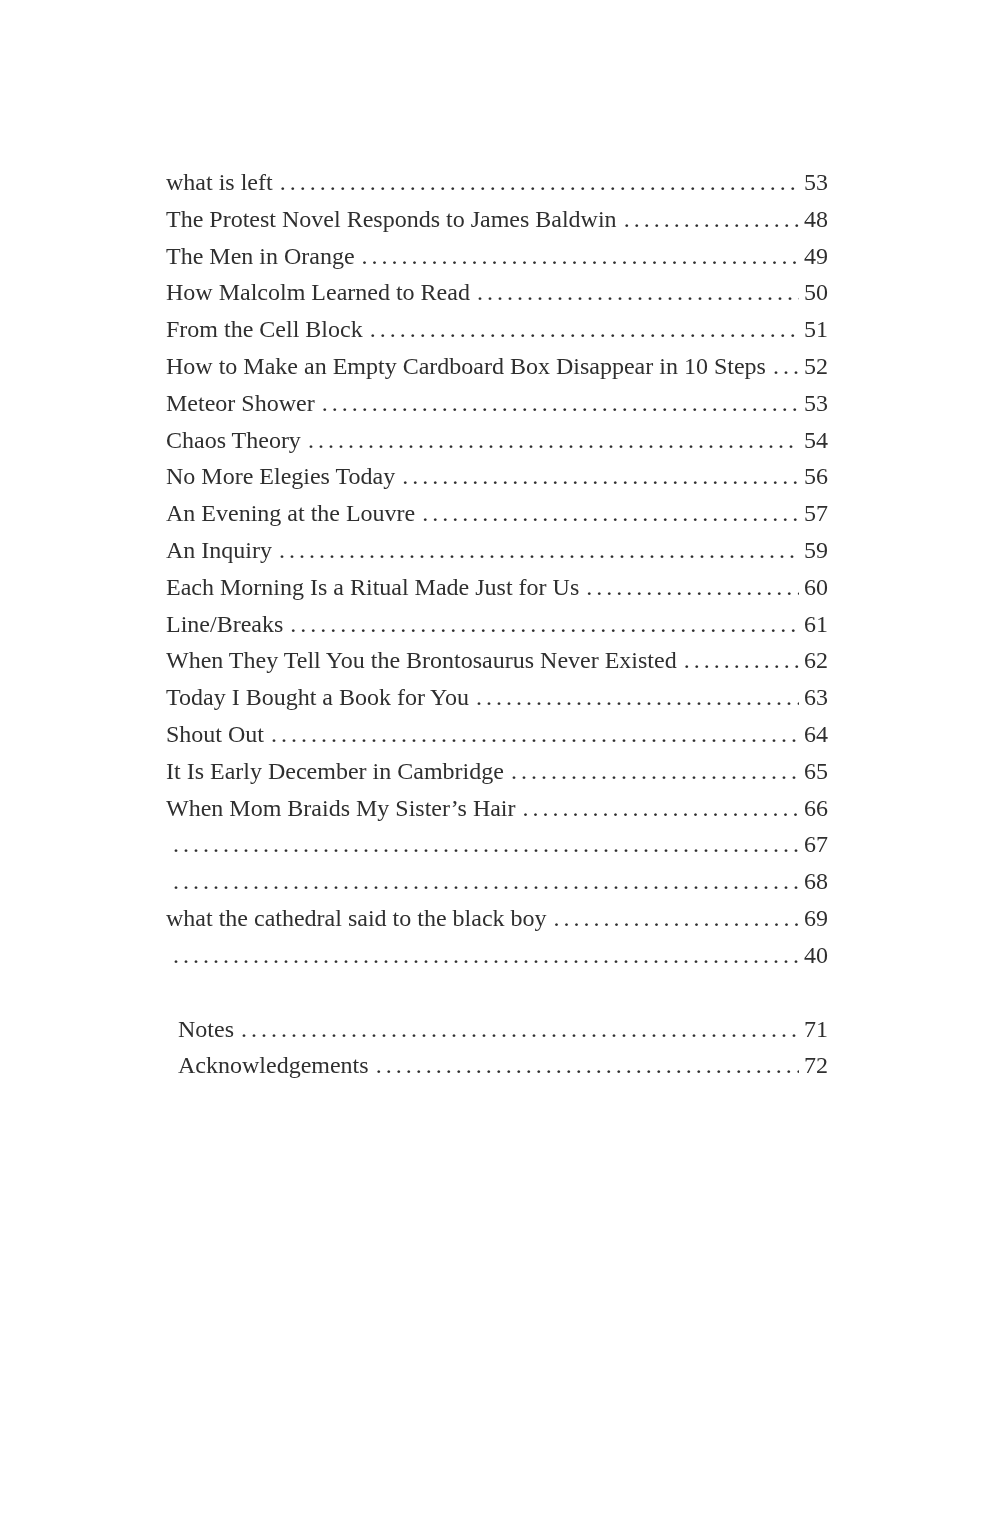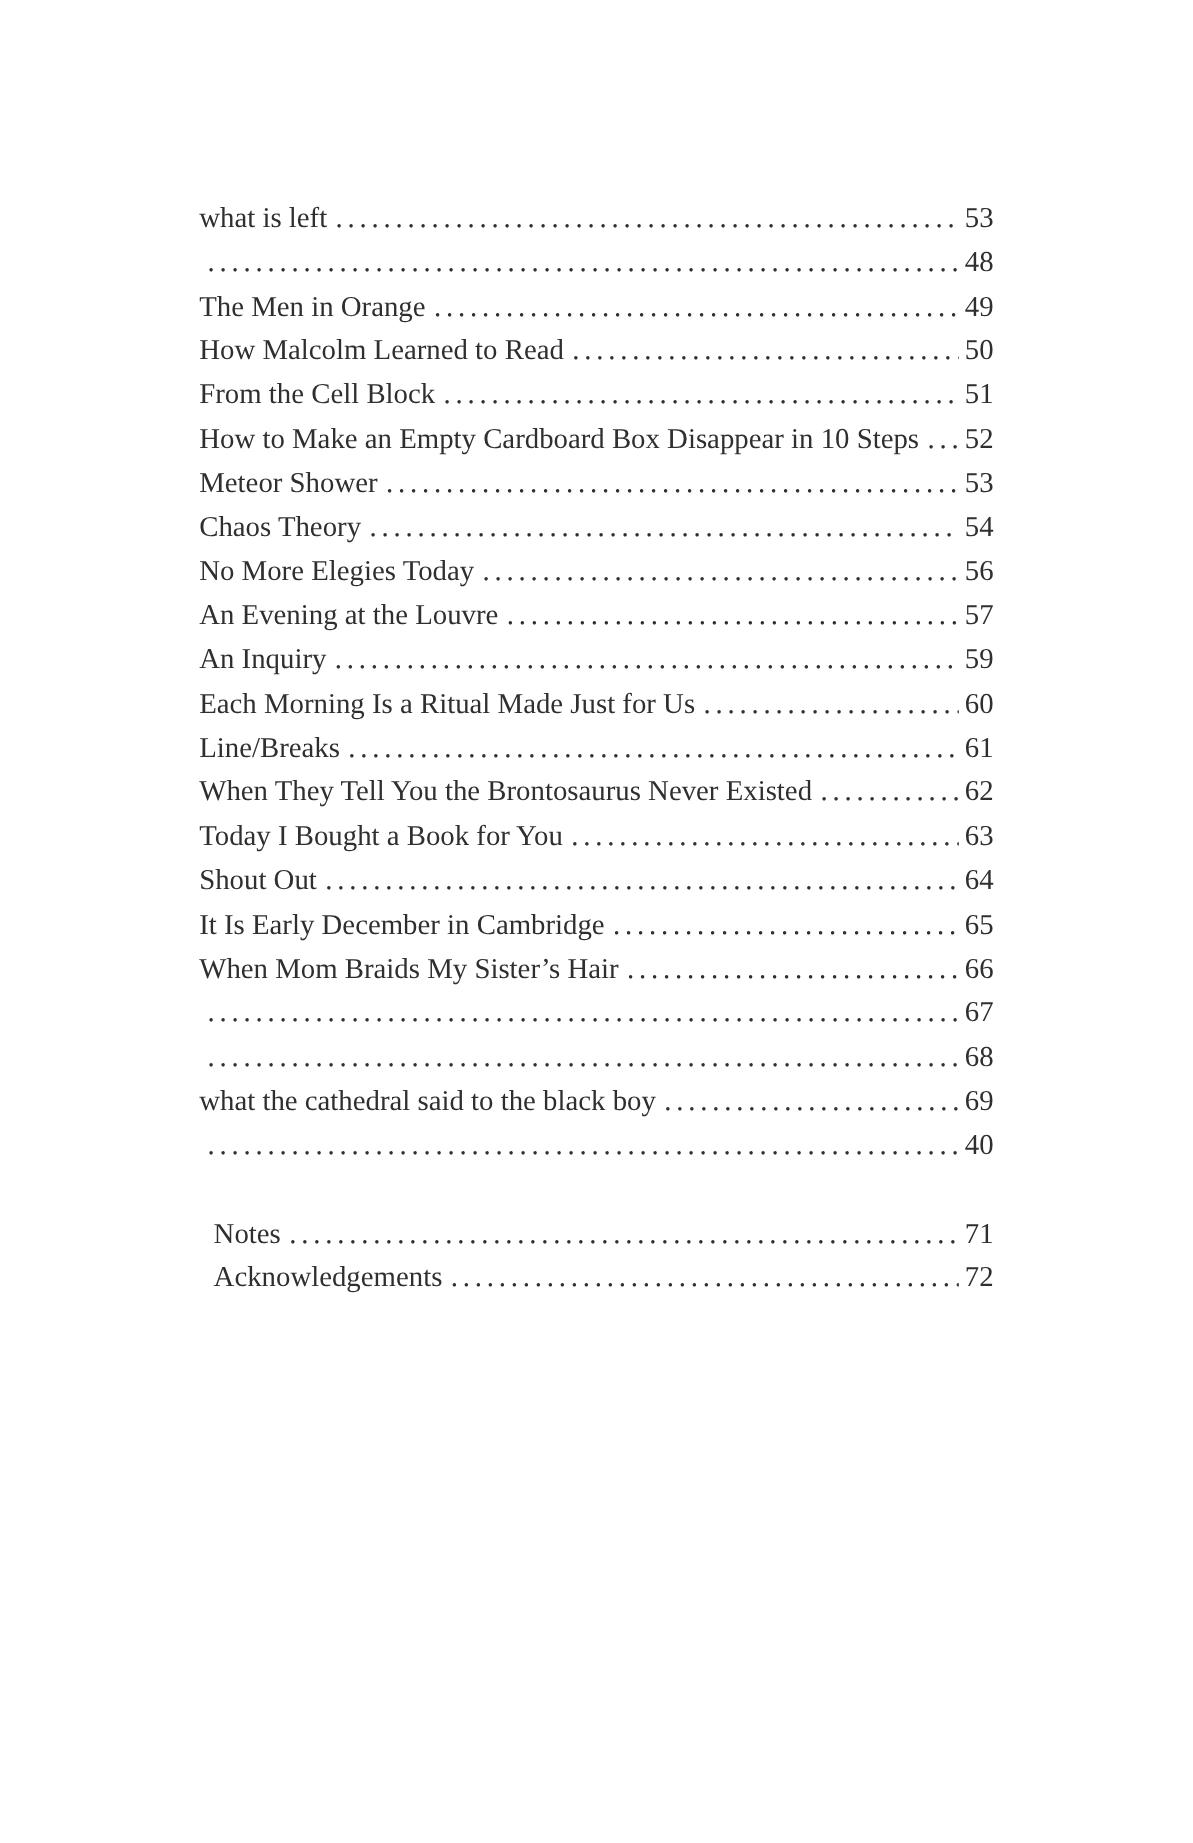--- a/index.html
+++ b/index.html
@@ -58,20 +58,21 @@
 <body>
 
 <div class="page">
   <div class="toc-list">
       <div class="toc-row">
         <span class="toc-title">what is left</span>
         <span class="toc-dots"></span>
         <span class="toc-page">53</span>
       </div>
       <div class="toc-row">
+        <span class="toc-title">The Protest Novel Responds to James Baldwin</span>
         <span class="toc-dots"></span>
         <span class="toc-page">48</span>
       </div>
       <div class="toc-row">
         <span class="toc-title">The Men in Orange</span>
         <span class="toc-dots"></span>
         <span class="toc-page">49</span>
       </div>
       <div class="toc-row">
         <span class="toc-title">How Malcolm Learned to Read</span>

